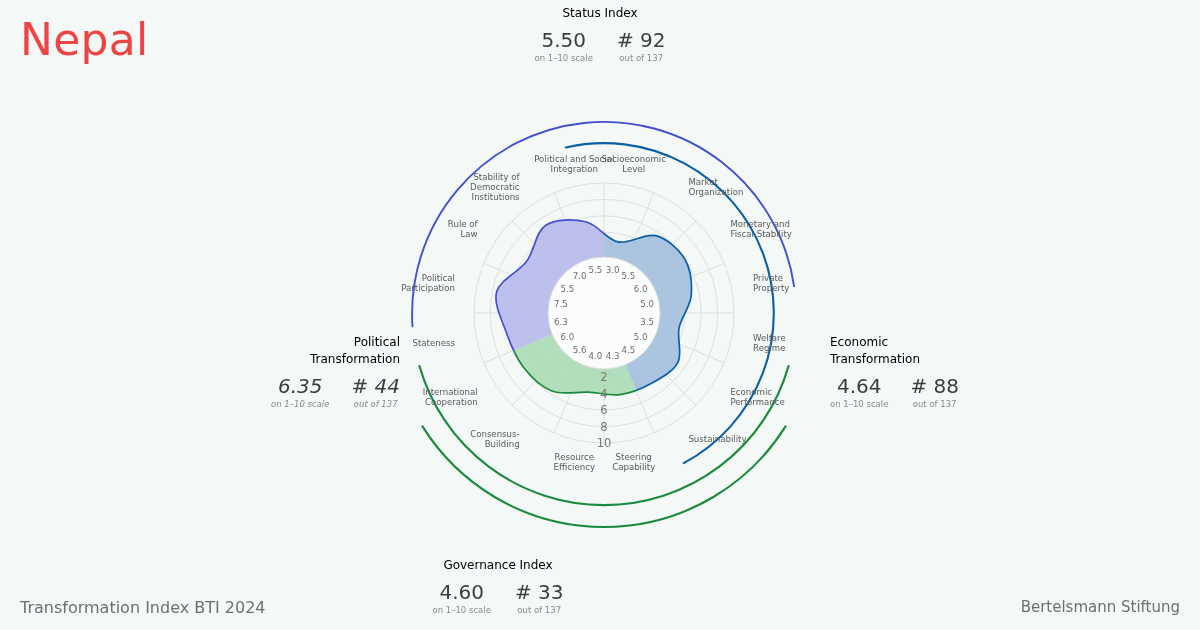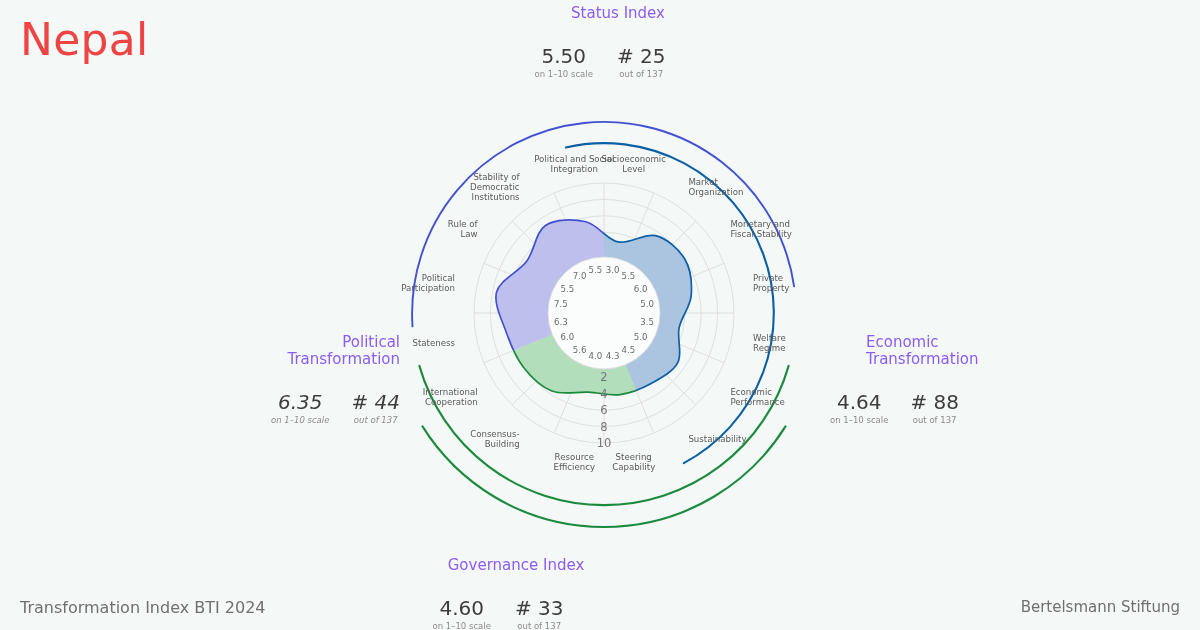--- a/index.html
+++ b/index.html
@@ -25,24 +25,24 @@
     position:absolute;left:20px;top:598px;
     font-size:16px;color:#6f6f6f;
   }
   #footer-right{
     position:absolute;right:20px;top:598px;
     font-size:15px;color:#6f6f6f;
   }
 
   
   .idx{position:absolute;}
-  .idx .idx-title{font-size:15px;color:#8b5cf6;line-height:17px;white-space:pre-line;padding-left:36px;}
+  .idx .idx-title{font-size:12px;color:#000000;line-height:17px;white-space:pre-line;}
   .idx .idx-row{display:flex;align-items:flex-end;}
   .idx .idx-cell{display:flex;flex-direction:column;align-items:center;}
-  .idx .idx-val{font-size:20px;color:#3d3d3d;line-height:24px;margin-top:16px;}
+  .idx .idx-val{font-size:20px;color:#3d3d3d;line-height:24px;}
   .idx .idx-sub{font-size:8.5px;color:#8b8b8b;line-height:11px;margin-top:1px;}
 
   
   #status-index{left:0;top:5px;width:1200px;text-align:center;}
   #status-index .idx-title{text-align:center;}
   #status-index .idx-row{justify-content:center;gap:24px;margin-top:6px;}
 
   
   #governance-index{left:0;top:557px;width:996px;text-align:center;}
   #governance-index .idx-title{text-align:center;}
@@ -84,21 +84,21 @@
   <div id="country-title">Nepal</div>
 
   <div class="idx" id="status-index">
     <div class="idx-title">Status Index</div>
     <div class="idx-row">
       <div class="idx-cell">
         <div class="idx-val">5.50</div>
         <div class="idx-sub">on 1–10 scale</div>
       </div>
       <div class="idx-cell">
-        <div class="idx-val"># 25</div>
+        <div class="idx-val"># 92</div>
         <div class="idx-sub">out of 137</div>
       </div>
     </div>
   </div>
 
   <div class="idx" id="political-index">
     <div class="idx-title">Political
 Transformation</div>
     <div class="idx-row">
       <div class="idx-cell">

